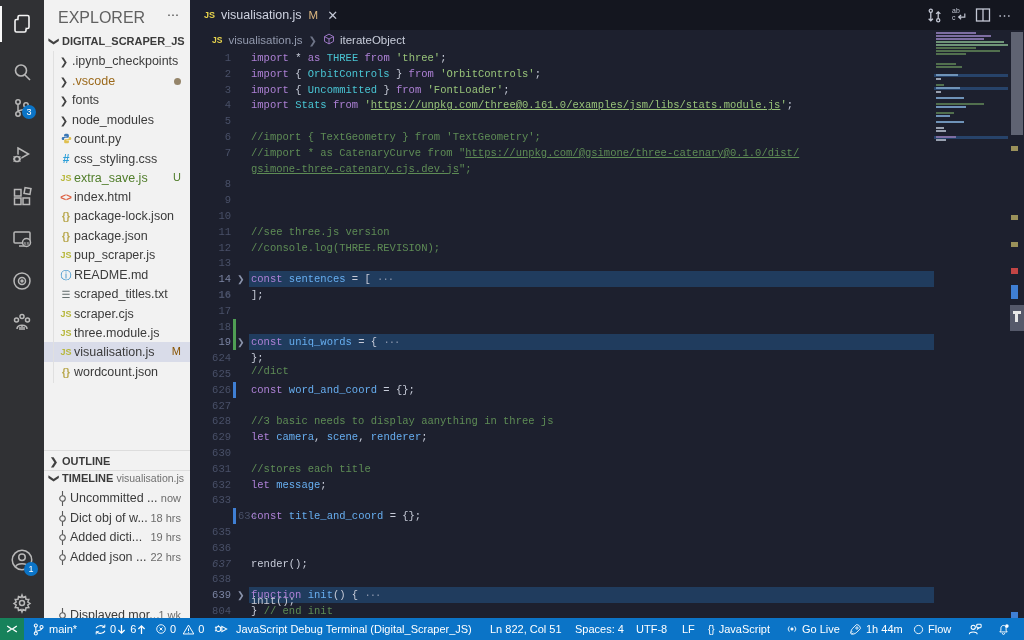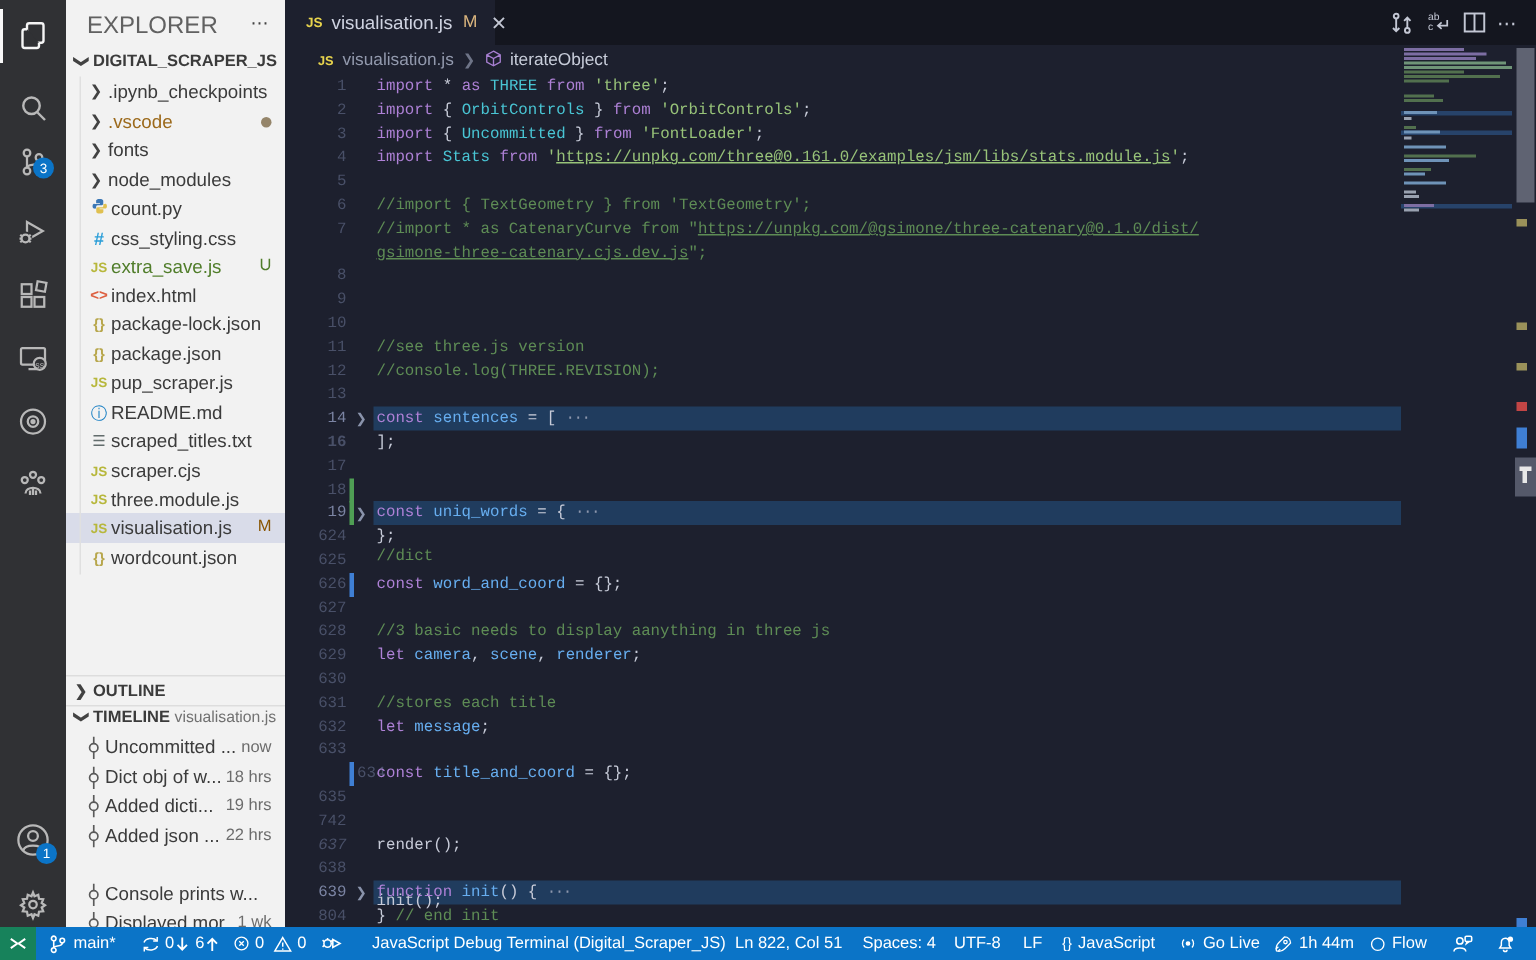--- a/index.html
+++ b/index.html
@@ -173,26 +173,20 @@
           <circle cx="7" cy="8" r="3"></circle>
           <path d="M7 0 V5 M7 11 V16"></path>
         </svg>
       </span>Added dicti...<span style="position:absolute;right:9px;color:#6c6c6c;font-size:11px;">19 hrs</span></div>
   <div class="row" style="top:547px;"><span style="flex:0 0 16px;margin-left:10px;display:flex;justify-content:center;">
         <svg width="13" height="15" viewBox="0 0 14 16" fill="none" stroke="#5a5a5a" stroke-width="1.2">
           <circle cx="7" cy="8" r="3"></circle>
           <path d="M7 0 V5 M7 11 V16"></path>
         </svg>
       </span>Added json ...<span style="position:absolute;right:9px;color:#6c6c6c;font-size:11px;">22 hrs</span></div>
-  <div class="row" style="top:586px;"><span style="flex:0 0 16px;margin-left:10px;display:flex;justify-content:center;">
-        <svg width="13" height="15" viewBox="0 0 14 16" fill="none" stroke="#5a5a5a" stroke-width="1.2">
-          <circle cx="7" cy="8" r="3"></circle>
-          <path d="M7 0 V5 M7 11 V16"></path>
-        </svg>
-      </span>Console prints w...</div>
   <div class="row" style="top:605px;"><span style="flex:0 0 16px;margin-left:10px;display:flex;justify-content:center;">
         <svg width="13" height="15" viewBox="0 0 14 16" fill="none" stroke="#5a5a5a" stroke-width="1.2">
           <circle cx="7" cy="8" r="3"></circle>
           <path d="M7 0 V5 M7 11 V16"></path>
         </svg>
       </span>Displayed mor...<span style="position:absolute;right:9px;color:#6c6c6c;font-size:11px;">1 wk</span></div>
 </div>
 <div id="tabstrip">
   <div id="tab1">
     <span style="color:#e8d44d;font-weight:700;font-size:9px;margin-left:14px;">JS</span>
@@ -284,21 +278,21 @@
   <div class="ln" style="top:395px;">630</div>
   <div class="ln" style="top:410.8px;">631</div>
     <div class="code" style="top:410.8px;"><span class="c">//stores each title</span></div>
   <div class="ln" style="top:426.6px;">632</div>
     <div class="code" style="top:426.6px;"><span class="k">let</span> <span class="v">message</span><span class="w">;</span></div>
   <div class="ln" style="top:442.4px;">633</div>
   <div class="ln" style="top:458.2px;padding-left:48px;">634</div>
     <div class="gbar" style="top:458.2px;left:43px;background:#3f7fd4;"></div>
     <div class="code" style="top:458.2px;"><span class="k">const</span> <span class="v">title_and_coord</span> <span class="w">= {};</span></div>
   <div class="ln" style="top:474px;">635</div>
-  <div class="ln" style="top:489.8px;">742</div>
+  <div class="ln" style="top:489.8px;">636</div>
     <div class="code" style="top:515px;margin-top:28px;"><span class="w">init();</span></div>
   <div class="ln" style="top:505.6px;font-style:italic;">637</div>
     <div class="code" style="top:505.6px;"><span class="w">render();</span></div>
   <div class="ln" style="top:521.4px;">638</div>
   <div class="ln lnh" style="top:537.2px;">639</div>
     <div class="foldchev" style="top:537.2px;">❯</div>
     <div class="code" style="top:537.2px;"><span class="k">function</span> <span class="v">init</span><span class="w">() {</span> <span class="fold">···</span></div>
   <div class="ln" style="top:553px;">804</div>
     <div class="code" style="top:553px;"><span class="w">}</span> <span class="c">// end init</span></div>
 </div>
@@ -384,21 +378,21 @@
         <path d="M8 2.5 L14.5 13.5 H1.5 Z M8 6.5 V10 M8 11.5 V12.5"></path>
       </svg>
     <span style="margin-left:3px;">0</span>
   </div>
   <div class="sbitem" style="left:214px;">
     <svg width="14" height="14" viewBox="0 0 16 16" fill="none" stroke="#fff" stroke-width="1.2">
         <circle cx="5" cy="8" r="2.8"></circle>
         <path d="M5 5.2 V3.8 M2.4 6.5 L1.2 5.5 M2.4 9.5 L1.2 10.5 M7.6 6.5 L8.8 5.5"></path>
         <path d="M9 5 L14.5 8 L9 11 Z"></path>
       </svg>
-    <span style="margin-left:20px;">JavaScript Debug Terminal (Digital_Scraper_JS)</span>
+    <span style="margin-left:8px;">JavaScript Debug Terminal (Digital_Scraper_JS)</span>
   </div>
   <div class="sbitem" style="left:490px;">Ln 822, Col 51</div>
   <div class="sbitem" style="left:575px;">Spaces: 4</div>
   <div class="sbitem" style="left:636px;">UTF-8</div>
   <div class="sbitem" style="left:682px;">LF</div>
   <div class="sbitem" style="left:708px;">
       <span style="font-size:10px;">{}</span>
       <span style="margin-left:4px;">JavaScript</span>
     </div>
   <div class="sbitem" style="left:786px;">

